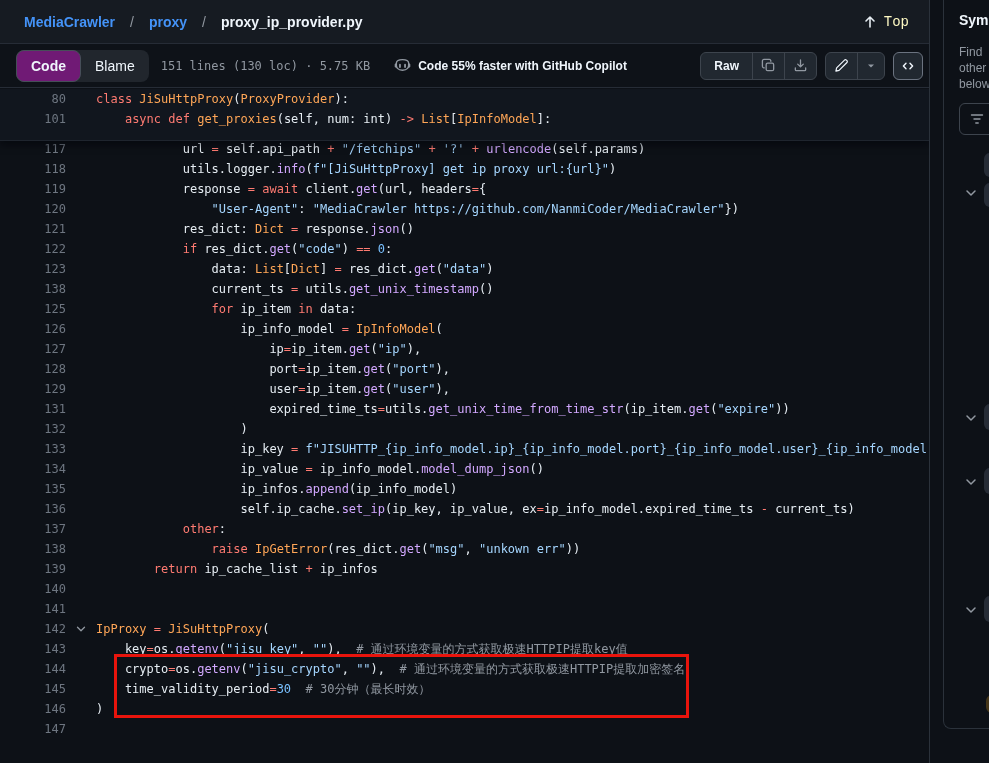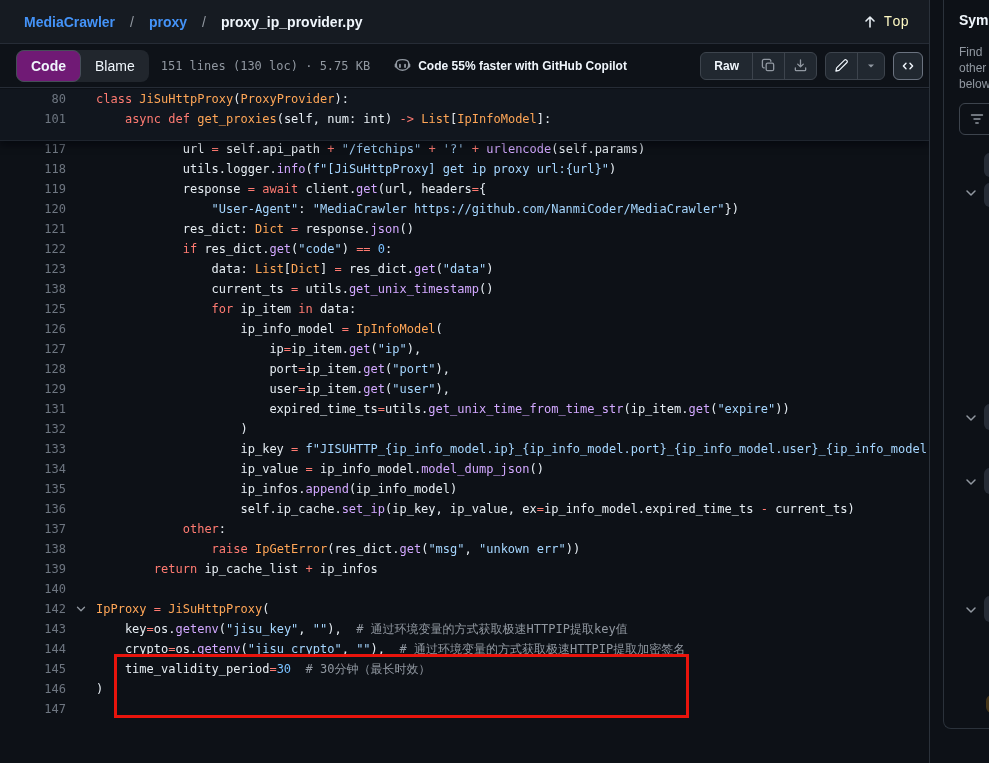--- a/index.html
+++ b/index.html
@@ -181,20 +181,21 @@
         <div class="code-row"><span class="ln">131</span><span class="gutter"></span><span class="code-text"><span class="tok-p">                        expired_time_ts</span><span class="tok-op">=</span><span class="tok-p">utils.</span><span class="tok-call">get_unix_time_from_time_str</span><span class="tok-p">(ip_item.</span><span class="tok-call">get</span><span class="tok-p">(</span><span class="tok-s">"expire"</span><span class="tok-p">))</span></span></div>
         <div class="code-row"><span class="ln">132</span><span class="gutter"></span><span class="code-text"><span class="tok-p">                    )</span></span></div>
         <div class="code-row"><span class="ln">133</span><span class="gutter"></span><span class="code-text"><span class="tok-p">                    ip_key </span><span class="tok-op">=</span><span class="tok-p"> </span><span class="tok-s">f"JISUHTTP_{ip_info_model.ip}_{ip_info_model.port}_{ip_info_model.user}_{ip_info_model</span></span></div>
         <div class="code-row"><span class="ln">134</span><span class="gutter"></span><span class="code-text"><span class="tok-p">                    ip_value </span><span class="tok-op">=</span><span class="tok-p"> ip_info_model.</span><span class="tok-call">model_dump_json</span><span class="tok-p">()</span></span></div>
         <div class="code-row"><span class="ln">135</span><span class="gutter"></span><span class="code-text"><span class="tok-p">                    ip_infos.</span><span class="tok-call">append</span><span class="tok-p">(ip_info_model)</span></span></div>
         <div class="code-row"><span class="ln">136</span><span class="gutter"></span><span class="code-text"><span class="tok-p">                    self.ip_cache.</span><span class="tok-call">set_ip</span><span class="tok-p">(ip_key, ip_value, ex</span><span class="tok-op">=</span><span class="tok-p">ip_info_model.expired_time_ts </span><span class="tok-op">-</span><span class="tok-p"> current_ts)</span></span></div>
         <div class="code-row"><span class="ln">137</span><span class="gutter"></span><span class="code-text"><span class="tok-p">            </span><span class="tok-k">other</span><span class="tok-p">:</span></span></div>
         <div class="code-row"><span class="ln">138</span><span class="gutter"></span><span class="code-text"><span class="tok-p">                </span><span class="tok-k">raise</span><span class="tok-p"> </span><span class="tok-fn">IpGetError</span><span class="tok-p">(res_dict.</span><span class="tok-call">get</span><span class="tok-p">(</span><span class="tok-s">"msg"</span><span class="tok-p">, </span><span class="tok-s">"unkown err"</span><span class="tok-p">))</span></span></div>
         <div class="code-row"><span class="ln">139</span><span class="gutter"></span><span class="code-text"><span class="tok-p">        </span><span class="tok-k">return</span><span class="tok-p"> ip_cache_list </span><span class="tok-op">+</span><span class="tok-p"> ip_infos</span></span></div>
         <div class="code-row"><span class="ln">140</span><span class="gutter"></span><span class="code-text"></span></div>
+        <div class="code-row"><span class="ln">141</span><span class="gutter"></span><span class="code-text"></span></div>
         <div class="code-row"><span class="ln">142</span><span class="gutter"><svg width="14" height="14" viewBox="0 0 16 16" fill="none" stroke="currentColor" stroke-width="1.5" stroke-linecap="round" stroke-linejoin="round">
               <path d="M4 6l4 4 4-4"></path>
             </svg></span><span class="code-text"><span class="tok-fn">IpProxy</span><span class="tok-p"> </span><span class="tok-op">=</span><span class="tok-p"> </span><span class="tok-fn">JiSuHttpProxy</span><span class="tok-p">(</span></span></div>
         <div class="code-row"><span class="ln">143</span><span class="gutter"></span><span class="code-text"><span class="tok-p">    key</span><span class="tok-op">=</span><span class="tok-p">os.</span><span class="tok-call">getenv</span><span class="tok-p">(</span><span class="tok-s">"jisu_key"</span><span class="tok-p">, </span><span class="tok-s">""</span><span class="tok-p">),  </span><span class="tok-c"># 通过环境变量的方式获取极速HTTPIP提取key值</span></span></div>
         <div class="code-row"><span class="ln">144</span><span class="gutter"></span><span class="code-text"><span class="tok-p">    crypto</span><span class="tok-op">=</span><span class="tok-p">os.</span><span class="tok-call">getenv</span><span class="tok-p">(</span><span class="tok-s">"jisu_crypto"</span><span class="tok-p">, </span><span class="tok-s">""</span><span class="tok-p">),  </span><span class="tok-c"># 通过环境变量的方式获取极速HTTPIP提取加密签名</span></span></div>
         <div class="code-row"><span class="ln">145</span><span class="gutter"></span><span class="code-text"><span class="tok-p">    time_validity_period</span><span class="tok-op">=</span><span class="tok-num">30</span><span class="tok-p">  </span><span class="tok-c"># 30分钟（最长时效）</span></span></div>
         <div class="code-row"><span class="ln">146</span><span class="gutter"></span><span class="code-text"><span class="tok-p">)</span></span></div>
         <div class="code-row"><span class="ln">147</span><span class="gutter"></span><span class="code-text"></span></div>
       </div>
     <div class="sticky">

